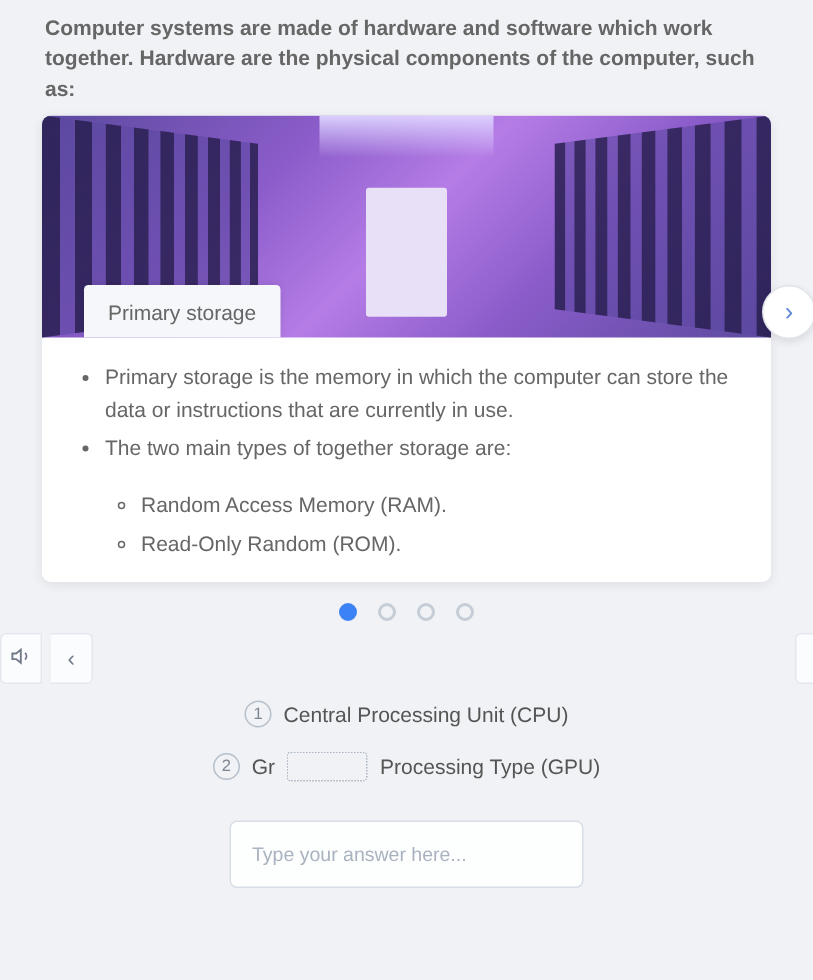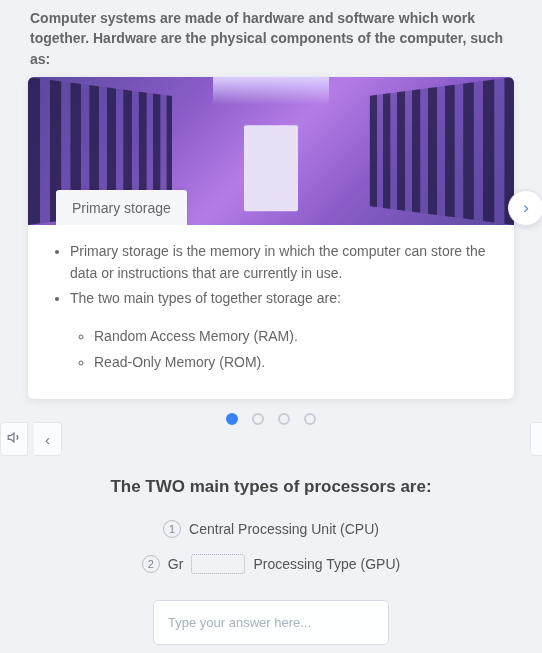--- a/index.html
+++ b/index.html
@@ -65,21 +65,21 @@
     left: 28px;
     bottom: -1px;
     background: #f5f7fa;
     padding: 10px 16px;
     font-size: 14px;
     color: #666;
     border-radius: 3px 3px 0 0;
     box-shadow: 0 -1px 4px rgba(0,0,0,0.08);
   }
   .card-body {
-    padding: 16px 22px 22px 22px;
+    padding: 16px 22px 11px 22px;
     font-size: 14px;
     line-height: 1.55;
     color: #666;
   }
   .card-body ul { padding-left: 20px; }
   .card-body ul li { margin-bottom: 4px; }
   .card-body ul ul { list-style-type: circle; padding-left: 24px; margin-top: 16px;}
   .pager {
     display: flex;
     justify-content: center;
@@ -200,21 +200,21 @@
     <div class="door"></div>
     <div class="chip">Primary storage</div>
   </div>
   <div class="card-body">
     <ul>
       <li>Primary storage is the memory in which the computer can store the data or instructions that are currently in use.</li>
       <li>
         <span>The two main types of together storage are:</span>
         <ul>
           <li>Random Access Memory (RAM).</li>
-          <li>Read-Only Memory (ROM).</li>
+          <li>Read-Only Random (ROM).</li>
         </ul>
       </li>
     </ul>
   </div>
 </div>
 
 <div class="pager">
   <span class="dot active"></span>
   <span class="dot"></span>
   <span class="dot"></span>
@@ -235,21 +235,20 @@
     </span>
   </div>
   <div class="back-btn">
     <span>‹</span>
   </div>
 </div>
 
 <div class="right-edge"></div>
 
 <div class="question">
-  <h3>The TWO main types of processors are:</h3>
 
   <div class="answer-line">
     <span class="num-circle">1</span>
     <span>Central Processing Unit (CPU)</span>
   </div>
   <br>
   <div class="answer-line">
     <span class="num-circle">2</span>
     <span>Gr</span>
       <span class="blank-box"></span>

